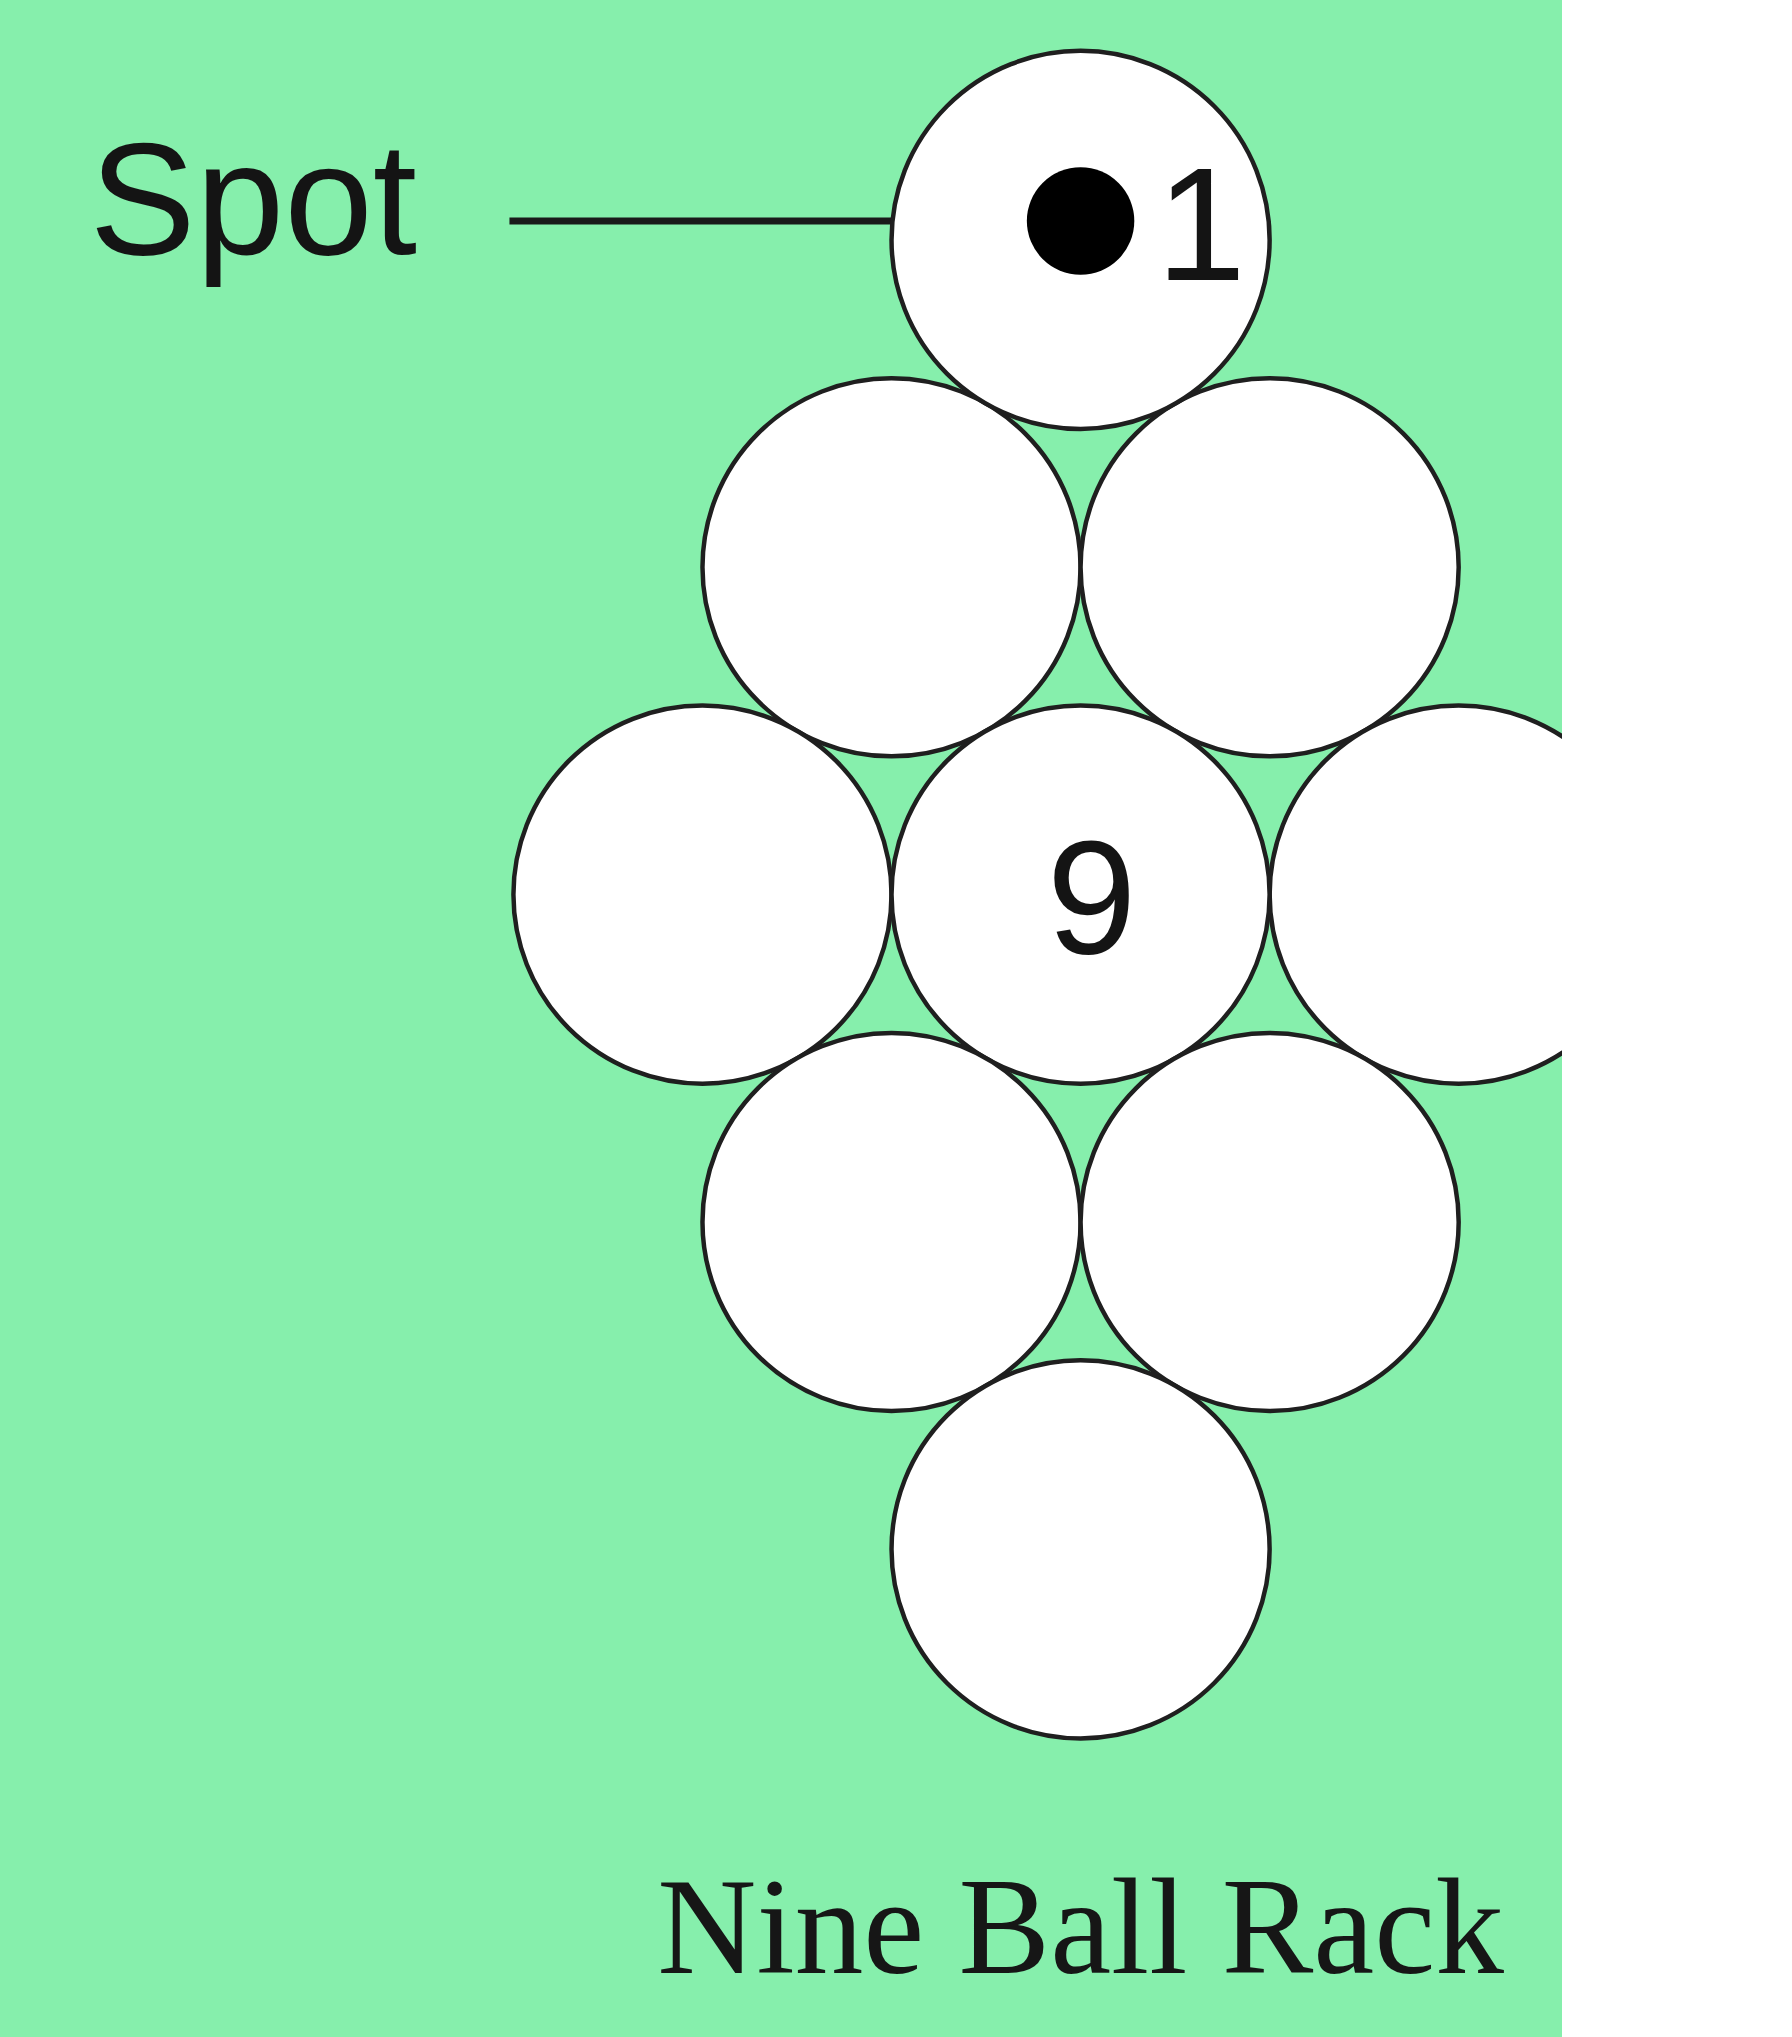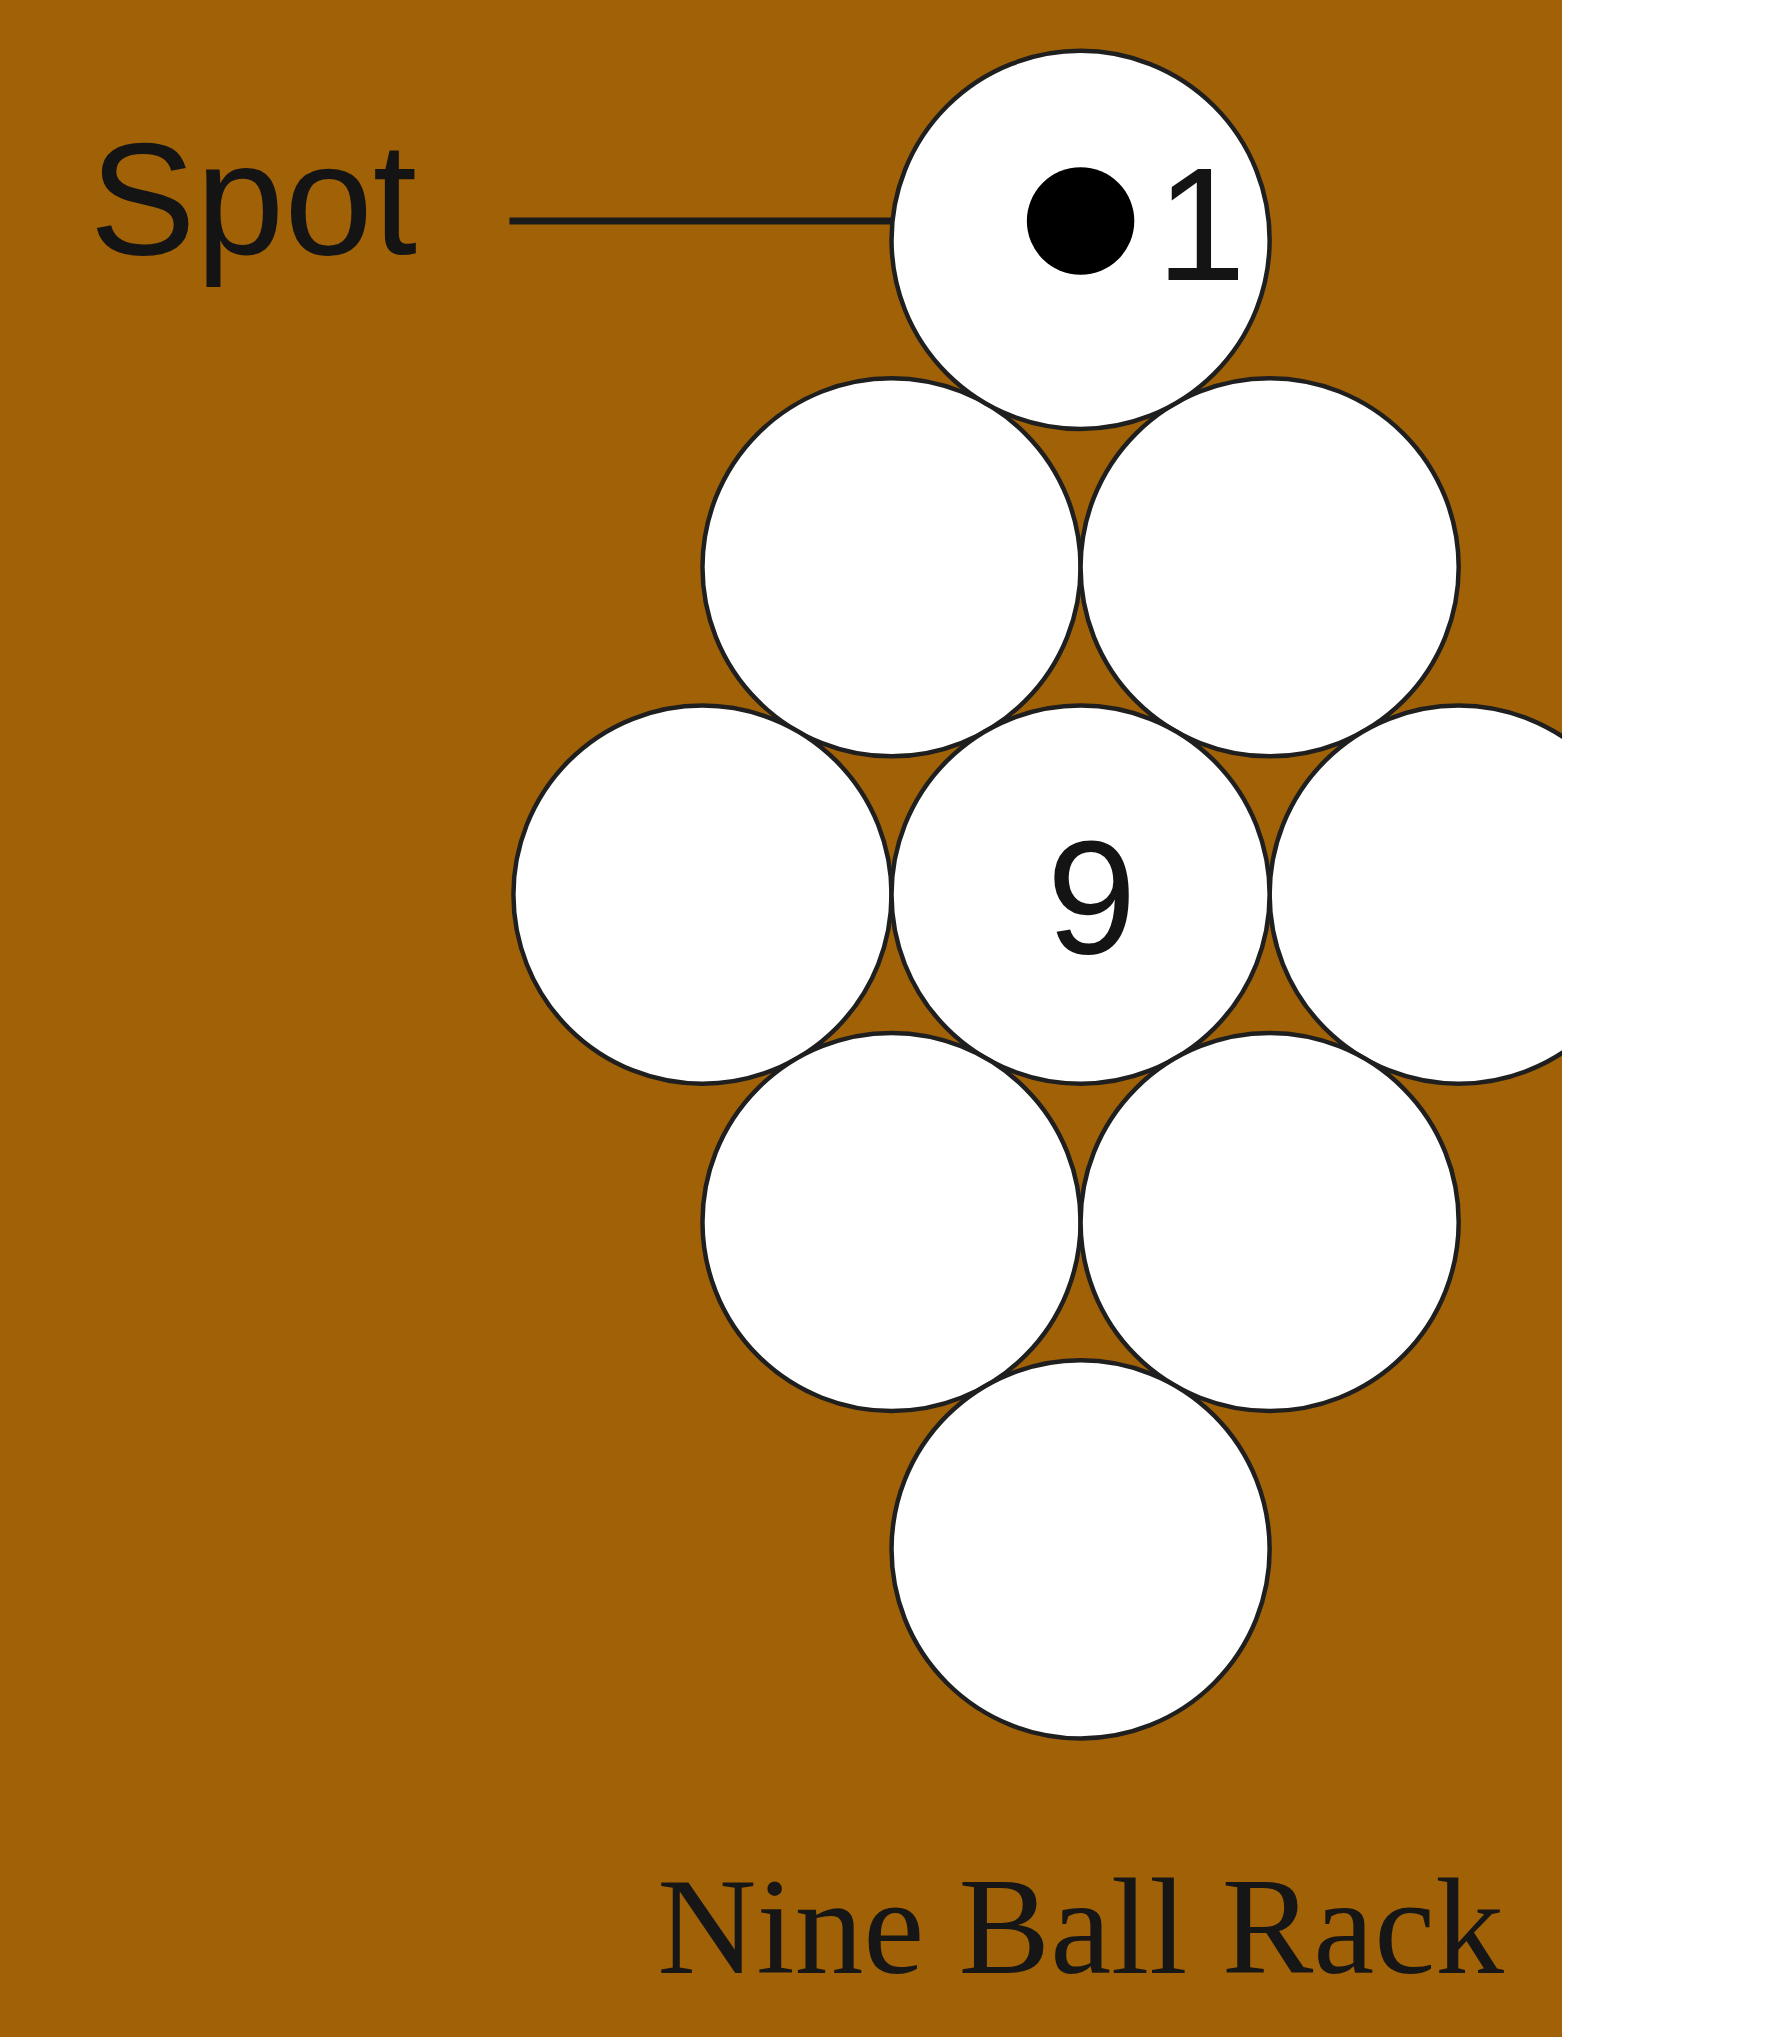--- a/index.html
+++ b/index.html
@@ -4,21 +4,21 @@
 <style>
   html, body {
     margin: 0;
     padding: 0;
     background: #ffffff;
   }
   .page {
     position: relative;
     width: 1562px;
     height: 2038px;
-    background: #a16207;
+    background: #86efac;
     overflow: hidden;
     font-family: "Liberation Sans", sans-serif;
   }
   svg { display: block; }
   .ball {
     fill: #ffffff;
     stroke: #1f1f1f;
     stroke-width: 4.5;
   }
   .arrow-line {

